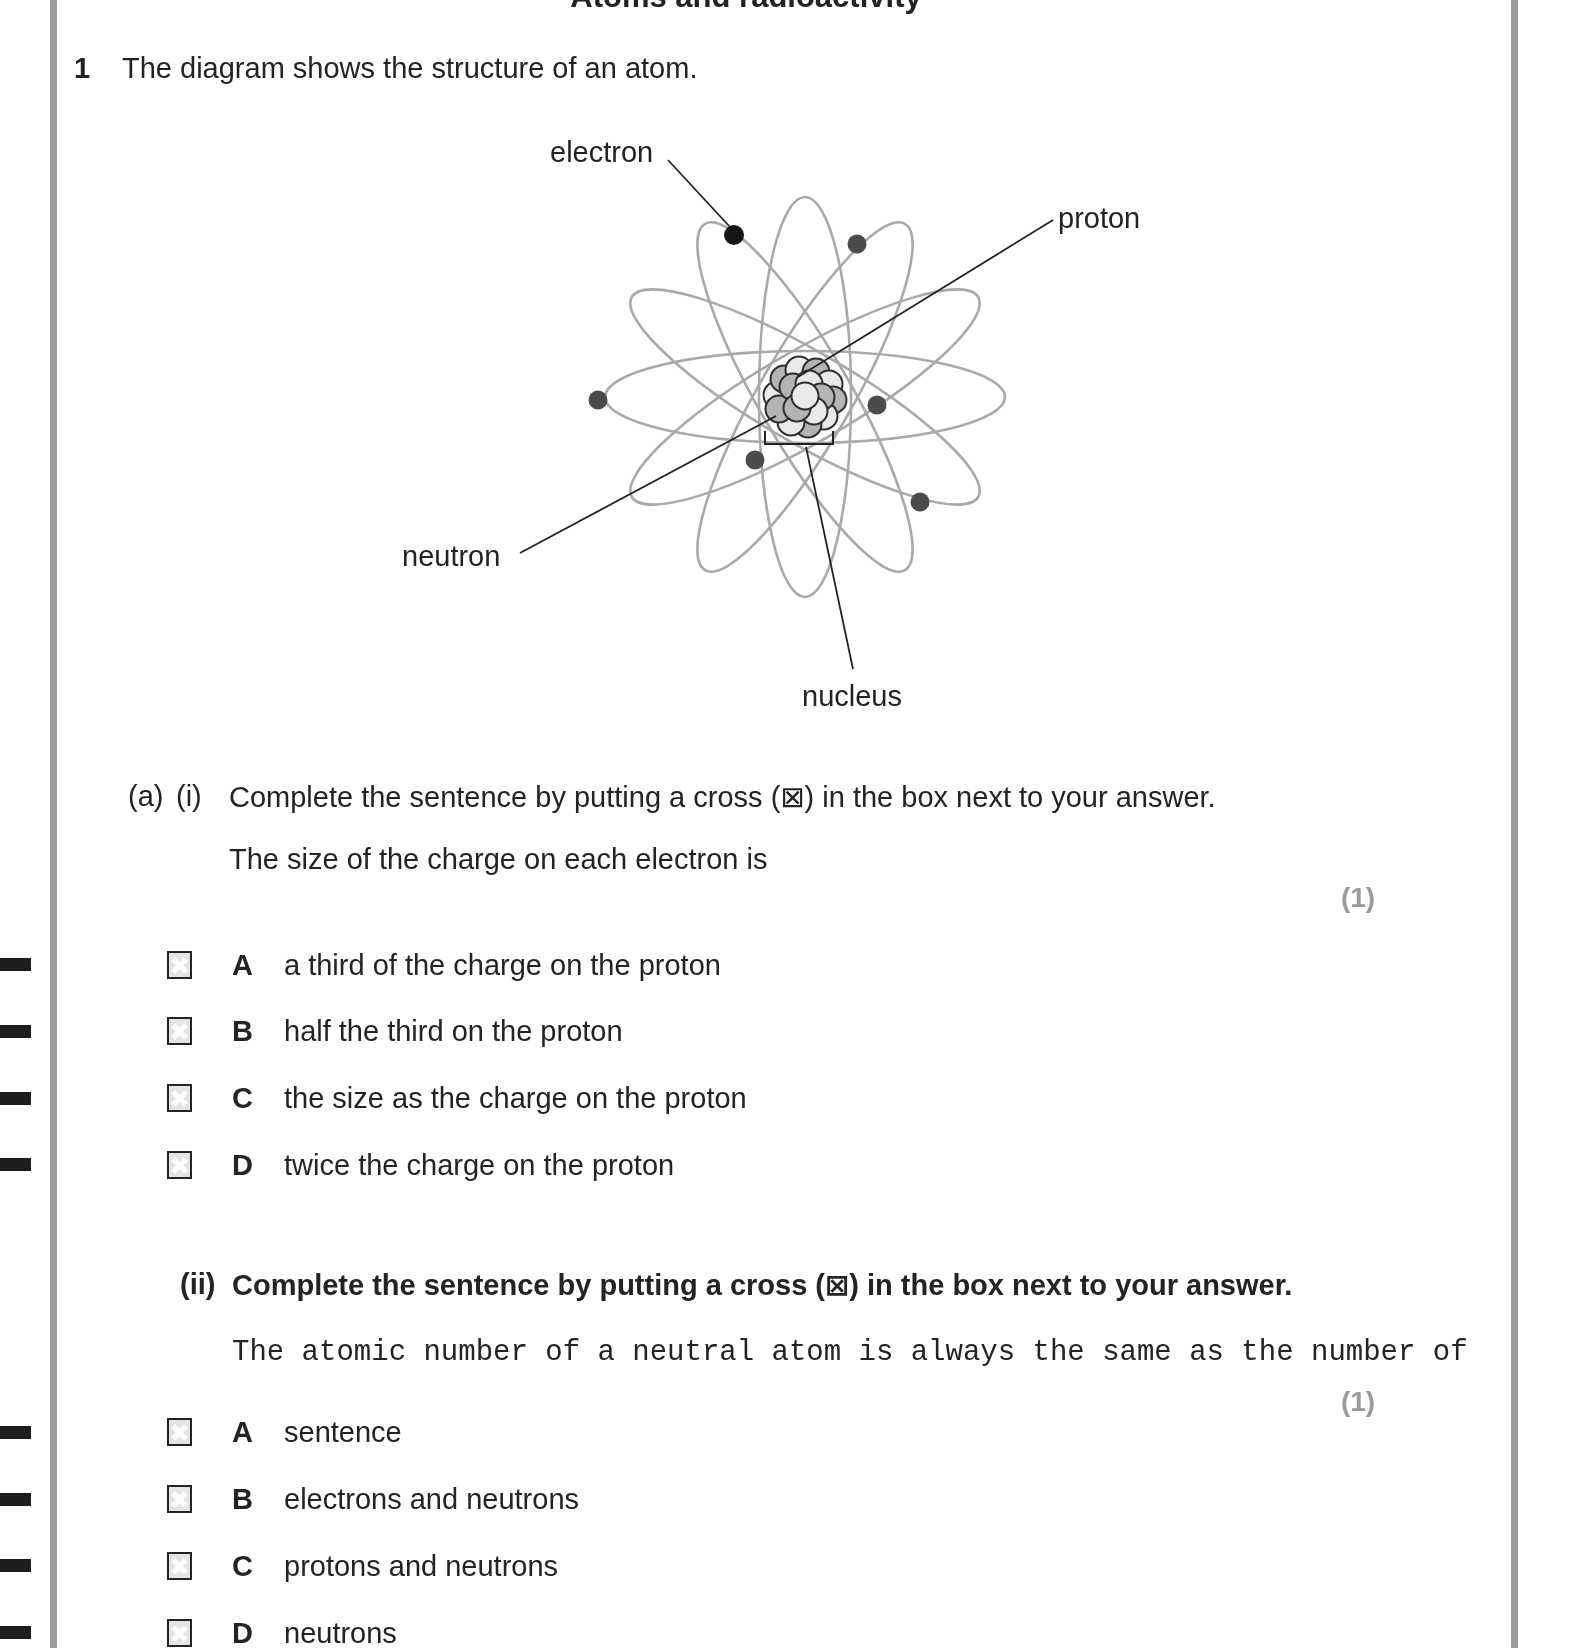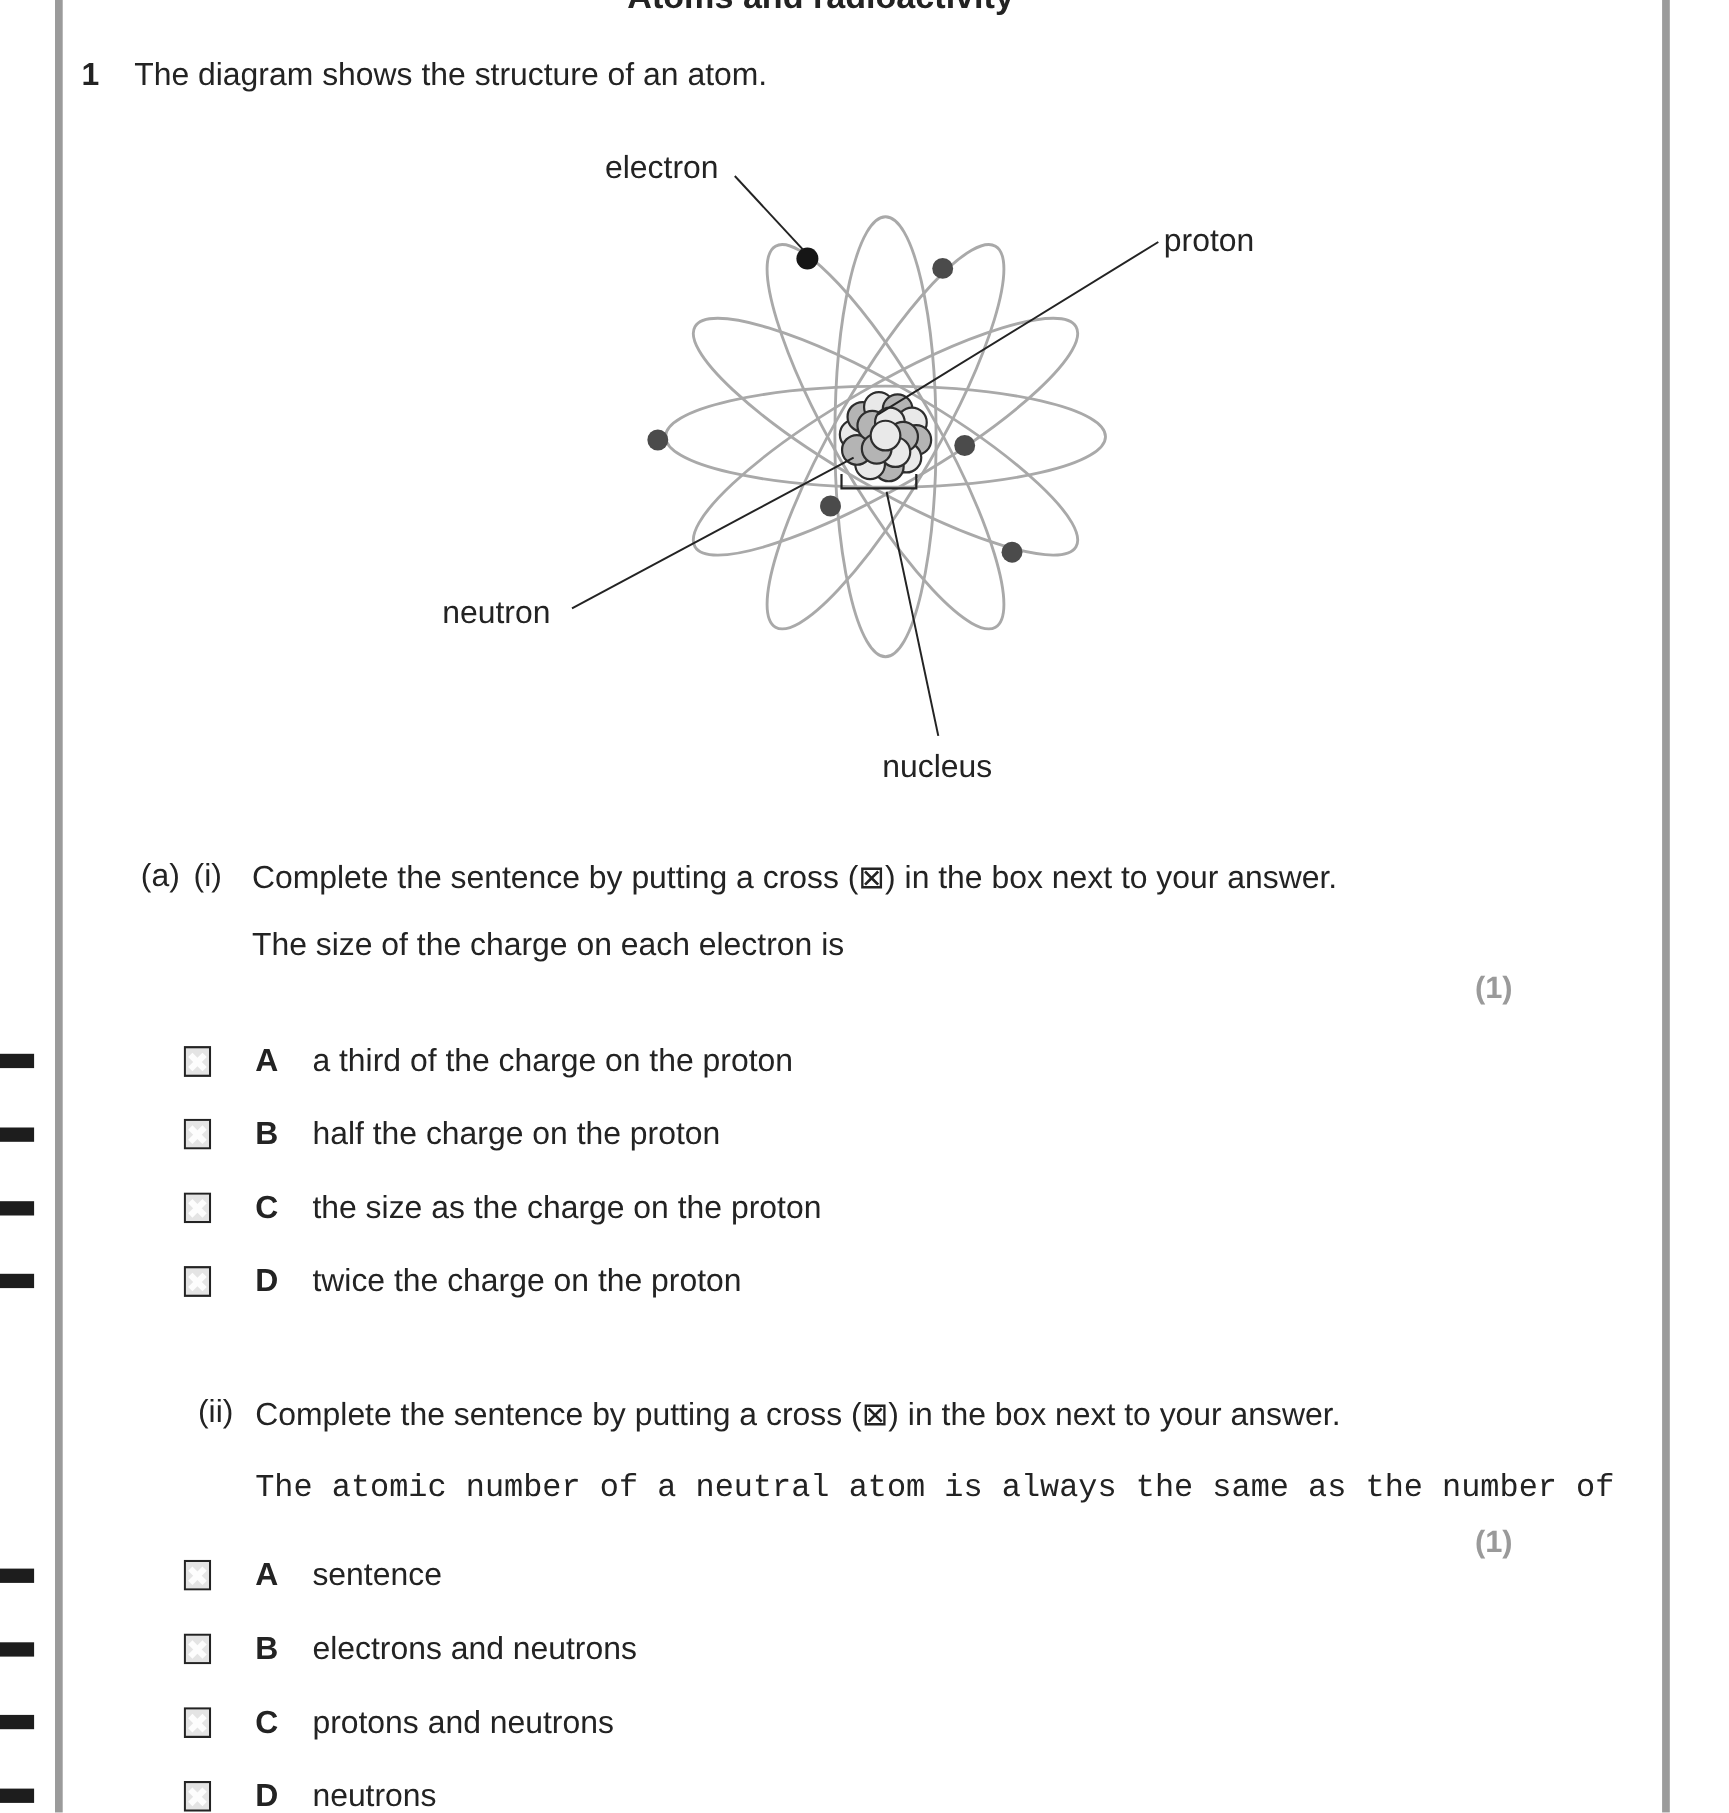--- a/index.html
+++ b/index.html
@@ -138,42 +138,42 @@
     <span class="opt-letter">A</span>
     <span class="opt-text">a third of the charge on the proton</span>
   </div>
   <div class="opt-row" style="top:1011px;">
     <svg class="cb" width="25" height="28" viewBox="0 0 25 28">
         <rect class="cb-rect" x="1" y="1" width="23" height="26"></rect>
         <line class="cb-x" x1="6" y1="8" x2="19" y2="21"></line>
         <line class="cb-x" x1="19" y1="8" x2="6" y2="21"></line>
       </svg>
     <span class="opt-letter">B</span>
-    <span class="opt-text">half the charge on the proton</span>
+    <span class="opt-text">half the third on the proton</span>
   </div>
   <div class="opt-row" style="top:1078px;">
     <svg class="cb" width="25" height="28" viewBox="0 0 25 28">
         <rect class="cb-rect" x="1" y="1" width="23" height="26"></rect>
         <line class="cb-x" x1="6" y1="8" x2="19" y2="21"></line>
         <line class="cb-x" x1="19" y1="8" x2="6" y2="21"></line>
       </svg>
     <span class="opt-letter">C</span>
     <span class="opt-text">the size as the charge on the proton</span>
   </div>
   <div class="opt-row" style="top:1145px;">
     <svg class="cb" width="25" height="28" viewBox="0 0 25 28">
         <rect class="cb-rect" x="1" y="1" width="23" height="26"></rect>
         <line class="cb-x" x1="6" y1="8" x2="19" y2="21"></line>
         <line class="cb-x" x1="19" y1="8" x2="6" y2="21"></line>
       </svg>
     <span class="opt-letter">D</span>
     <span class="opt-text">twice the charge on the proton</span>
   </div>
 
-  <div class="line hdr" style="top:1268px; left:180px;">
+  <div class="line hdr" style="top:1268px; left:180px;font-weight:bold;">
     <span class="pii">(ii)</span>
     <span>Complete the sentence by putting a cross (⊠) in the box next to your answer.</span>
   </div>
   <div class="line" style="top:1336px; left:232px;font-family:Liberation Mono, monospace;">The atomic number of a neutral atom is always the same as the number of</div>
   <div class="marks" style="top:1386px;">(1)</div>
 
   <div class="opt-row" style="top:1412px;">
     <svg class="cb" width="25" height="28" viewBox="0 0 25 28">
         <rect class="cb-rect" x="1" y="1" width="23" height="26"></rect>
         <line class="cb-x" x1="6" y1="8" x2="19" y2="21"></line>

